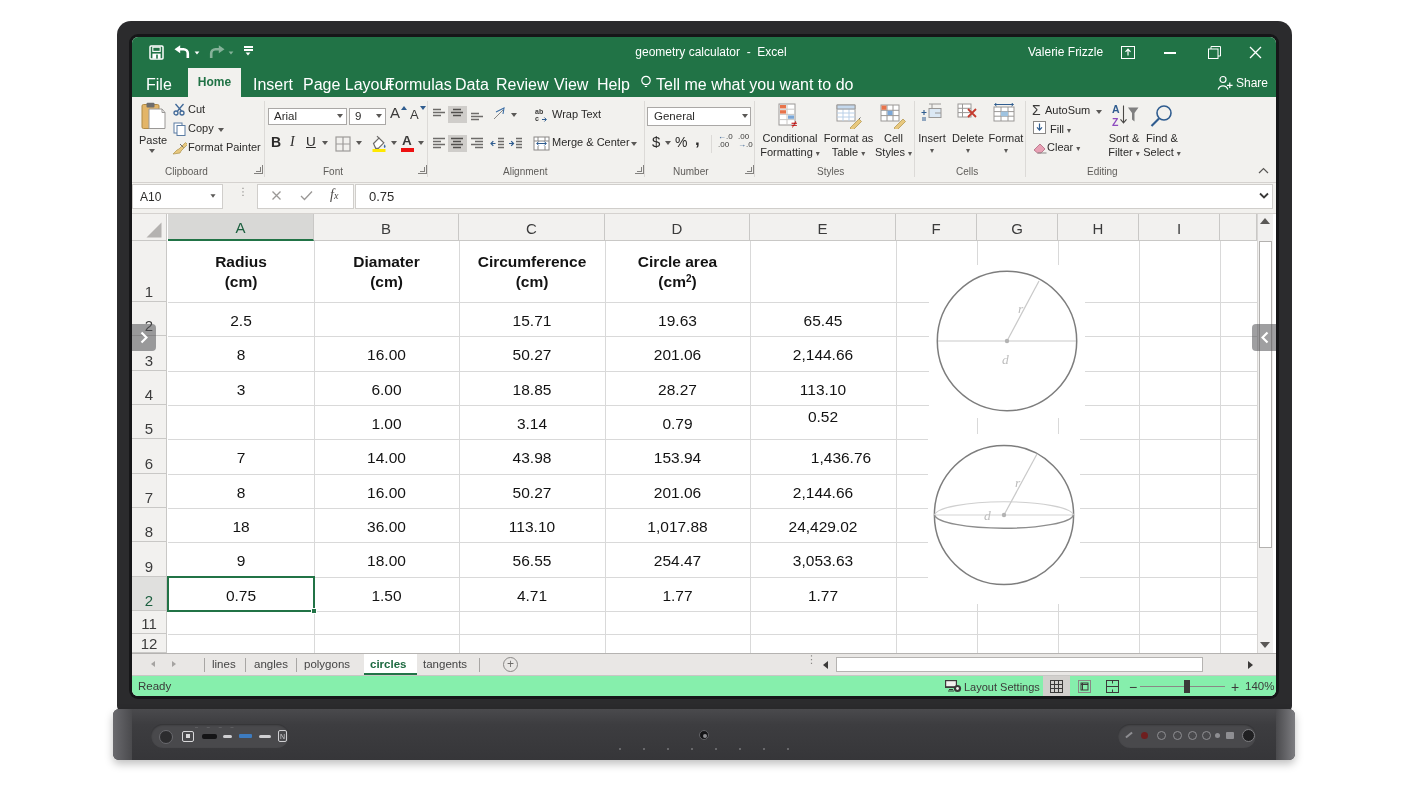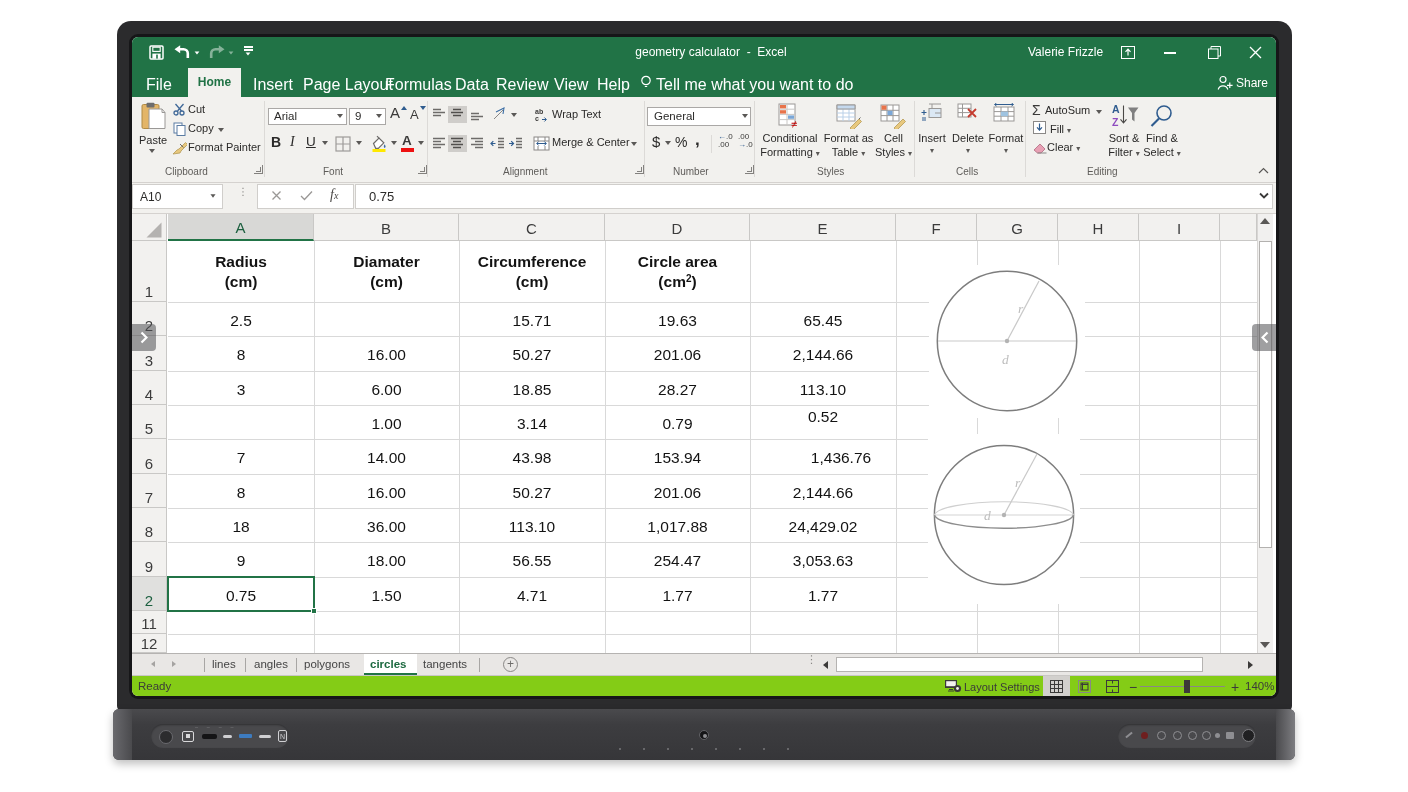--- a/index.html
+++ b/index.html
@@ -48,21 +48,21 @@
 .cell { position:absolute; font-size:15.5px; color:#131313; text-align:center; display:flex; align-items:center; justify-content:center; padding-top:3px; }
 .hcell { position:absolute; font-size:15.5px; font-weight:bold; color:#131313; text-align:center; display:flex; flex-direction:column; align-items:center; justify-content:center; line-height:20px; }
 .hcell sup { font-size:10px; vertical-align:5px; line-height:0; }
 
 
 #sheettabs { position:absolute; left:0; top:616px; width:1144px; height:22px; background:#e9e7e5; border-top:1px solid #b5b3b1; }
 .stext { position:absolute; top:4px; font-size:11.5px; color:#444; }
 .ssep { position:absolute; top:4px; width:1px; height:14px; background:#a8a6a4; }
 
 
-#statusbar { position:absolute; left:0; top:638px; width:1144px; height:21px; background:#84cc16; border-top:1px solid #c9c7c5; font-size:11.5px; color:#3b3a39; }
+#statusbar { position:absolute; left:0; top:638px; width:1144px; height:21px; background:#86efac; border-top:1px solid #c9c7c5; font-size:11.5px; color:#3b3a39; }
 </style>
 </head>
 <body>
 <div id="stage">
   <div id="bezel"></div>
   <div id="soundbar">
     <div class="pill" style="left:38px;top:15px;width:138px;height:24px">
       <div class="abs" style="left:8px;top:6px;width:14px;height:14px;border-radius:50%;background:#2c2c2e;border:1.5px solid #6a6a6e"></div>
       <div class="abs" style="left:31px;top:7px;width:12px;height:11px;border:1.5px solid #d8d8da;border-radius:2px">
           <div style="width:4px;height:4px;background:#d8d8da;margin:2px auto"></div>

